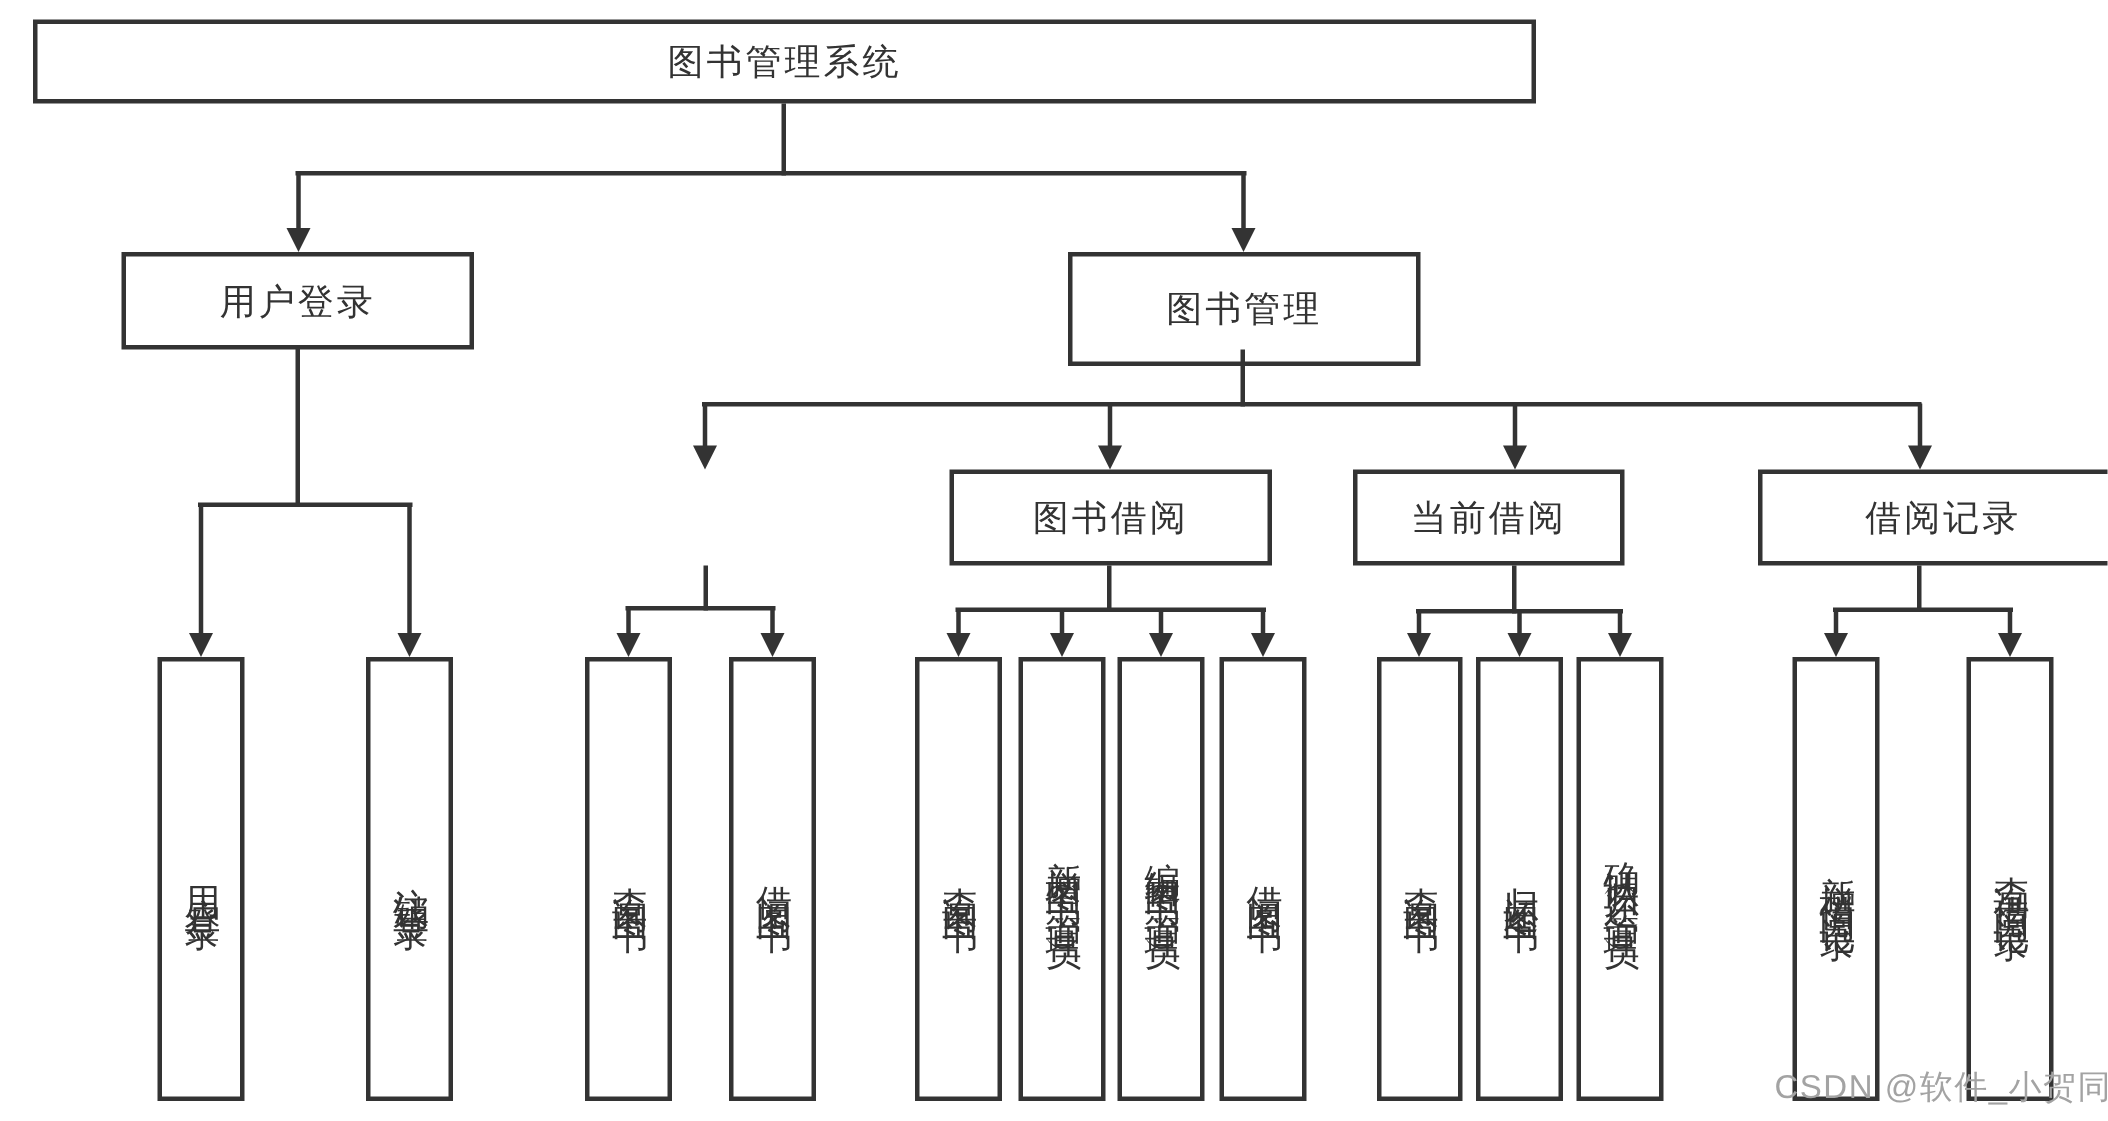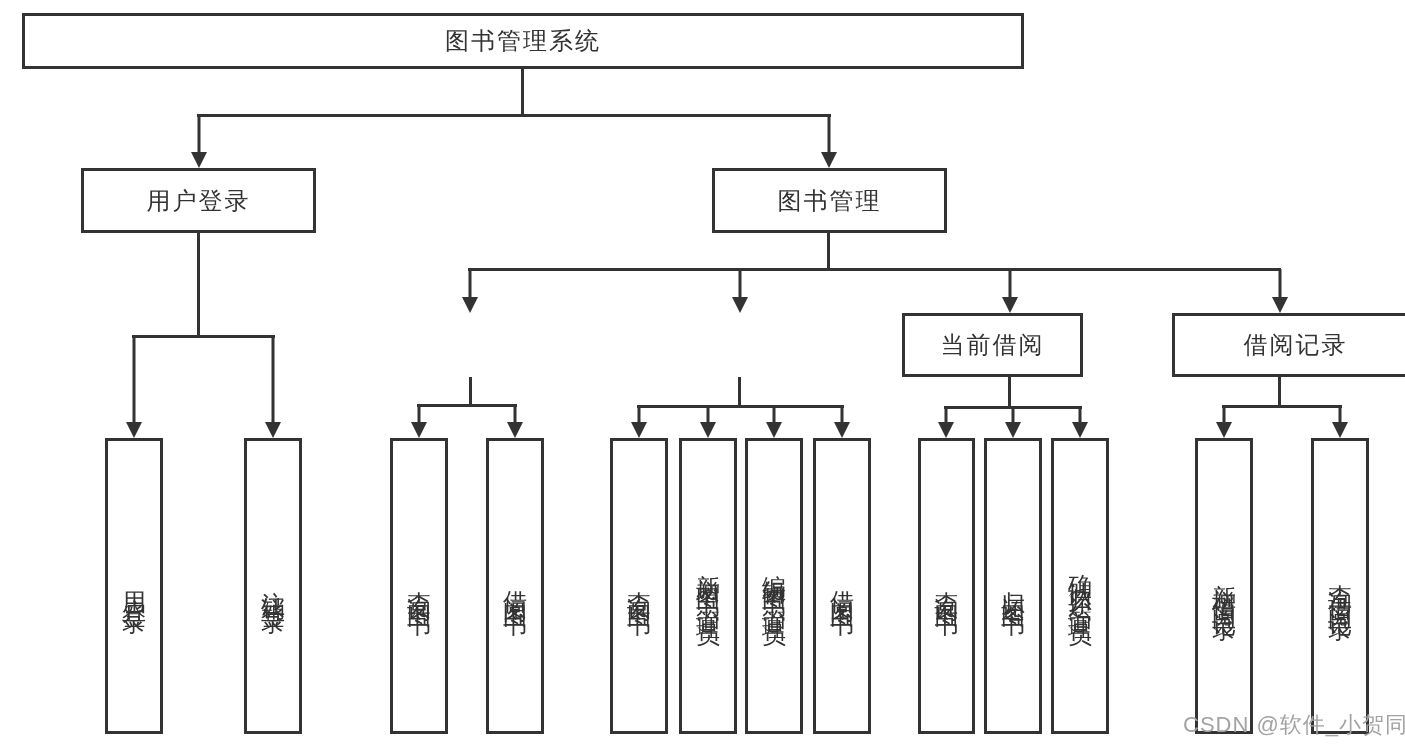--- a/index.html
+++ b/index.html
@@ -73,24 +73,27 @@
 
 <div id="canvas">
 
   <div class="box" style="left:22px;top:13px;width:1002px;height:56px">
     <span>图书管理系统</span>
   </div>
 
   <div class="box" style="left:81px;top:168px;width:235px;height:65px">
     <span>用户登录</span>
   </div>
-  <div class="box" style="left:712px;top:168px;width:235px;height:65px">
+  <div class="box" style="left:712px;top:168px;width:235px;height:76px">
     <span>图书管理</span>
   </div>
 
+  <div class="box" style="left:633px;top:313px;width:215px;height:64px">
+    <span>图书借阅</span>
+  </div>
   <div class="box" style="left:902px;top:313px;width:181px;height:64px">
     <span>当前借阅</span>
   </div>
   <div class="box" style="left:1172px;top:313px;width:247px;height:64px">
     <span>借阅记录</span>
   </div>
 
   <div class="box leaf" style="left:105px;top:438px;width:58px;height:296px">
     <span class="vtext">用户登录</span>
   </div>

